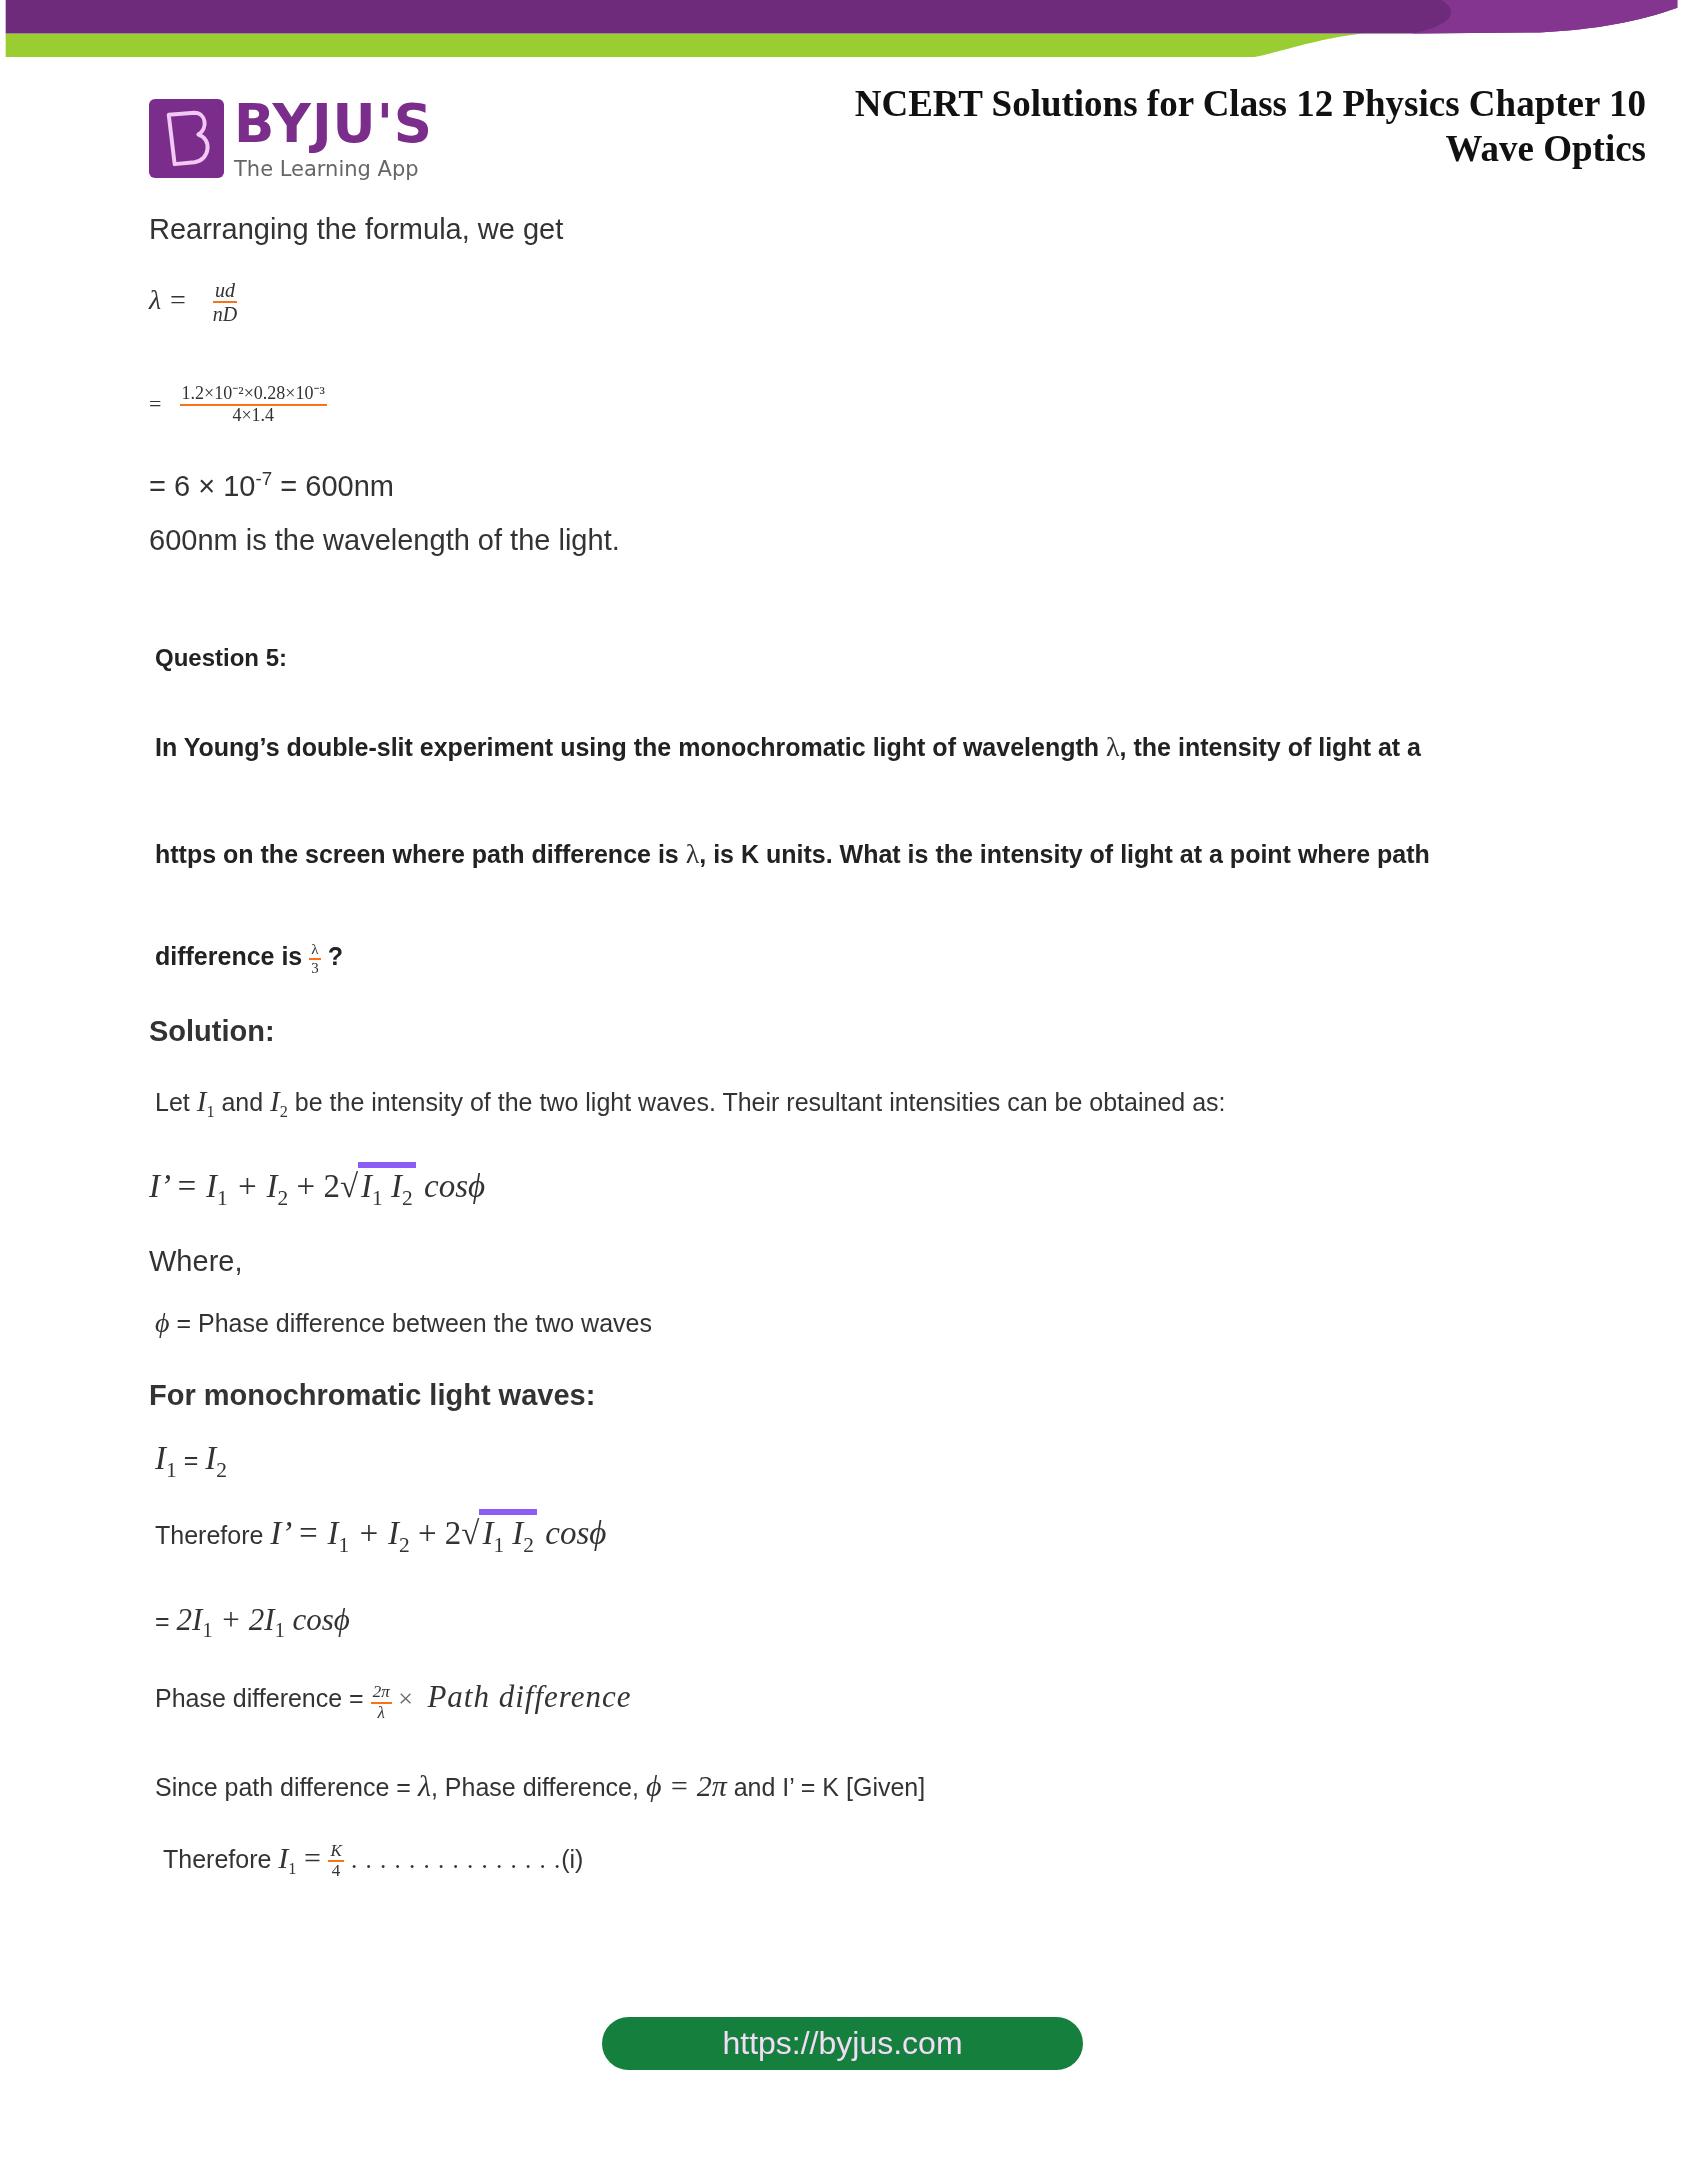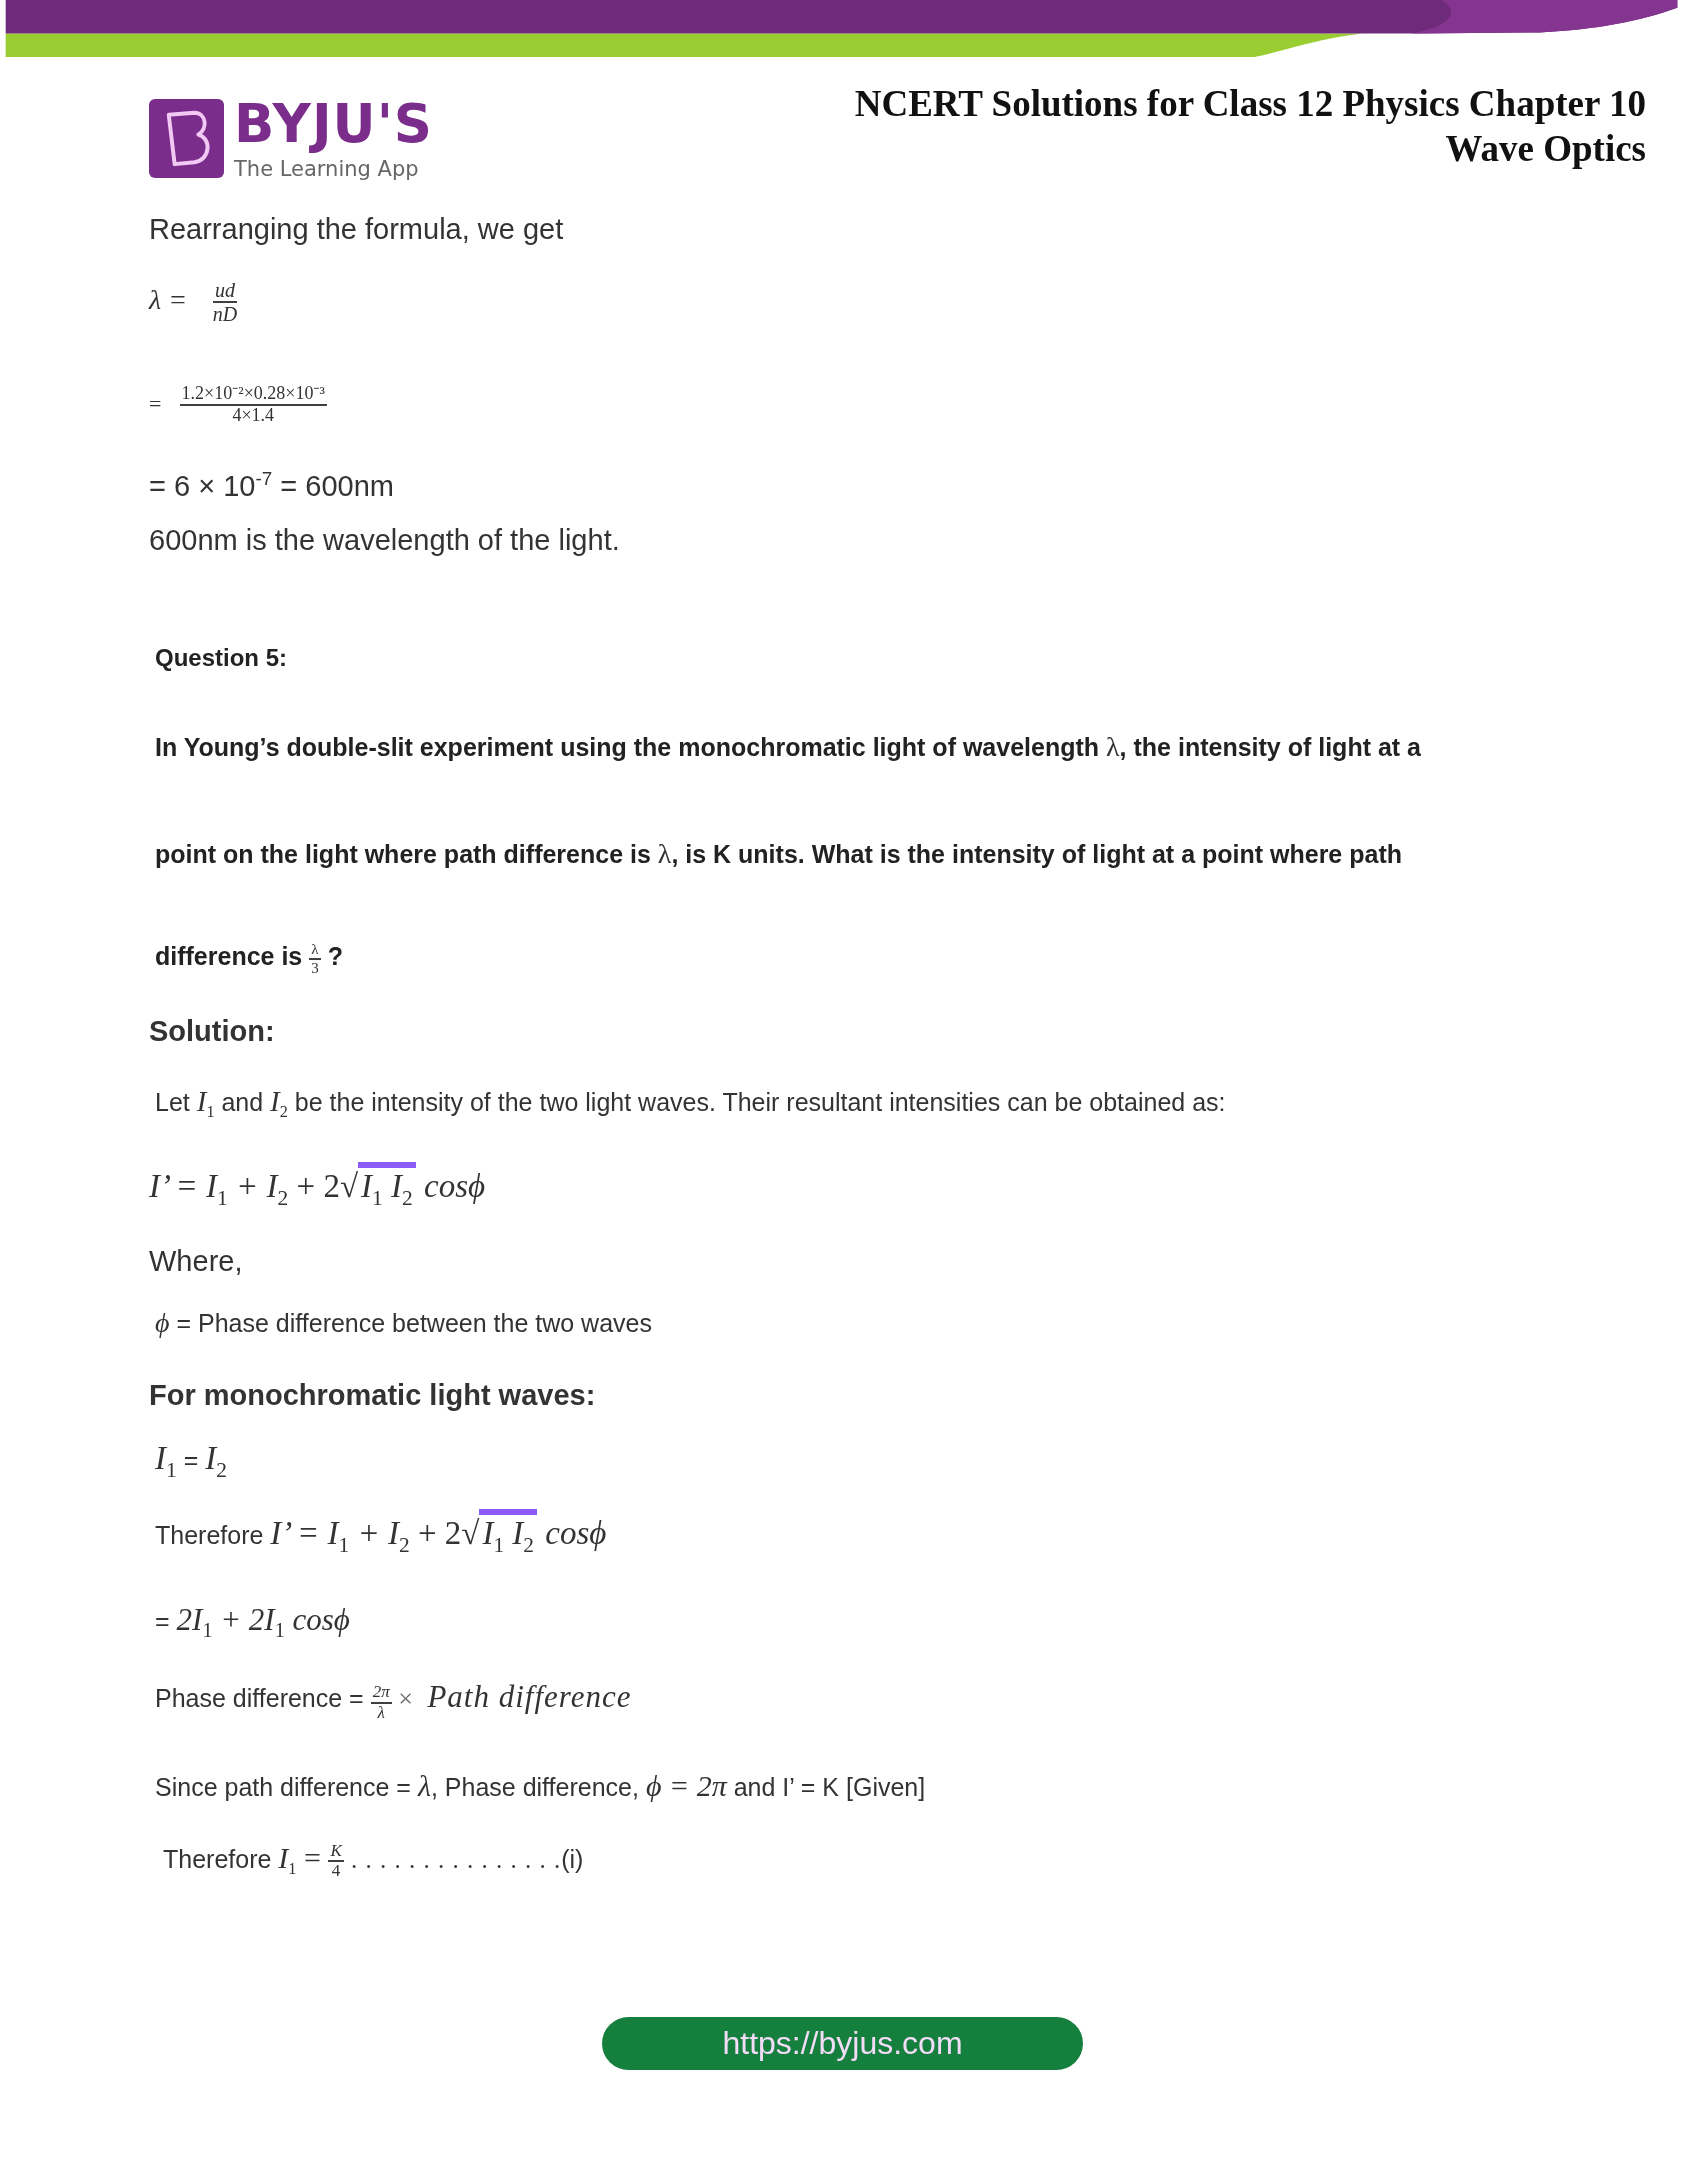--- a/index.html
+++ b/index.html
@@ -19,21 +19,21 @@
 
   .content { position: absolute; left: 149px; top: 0; width: 1386px; }
   .line { position: absolute; left: 0; white-space: nowrap; }
   .p-lg { font-size: 29px; color: #333; }
   .p-md { font-size: 25px; color: #333; }
   .p-bold { font-weight: bold; font-size: 25px; color: #222; }
   .h-bold { font-weight: bold; font-size: 29px; color: #333; }
   .math { font-family: "Liberation Serif", serif; font-style: italic; color: #333; }
   .mr { font-family: "Liberation Serif", serif; font-style: normal; color: #333; }
   .frac { display: inline-flex; flex-direction: column; align-items: center; vertical-align: middle; font-family: "Liberation Serif", serif; }
-  .frac .num { border-bottom: 2px solid #404040; padding: 0 2px; line-height: 1.1; }
+  .frac .num { border-bottom: 2px solid #f97316; padding: 0 2px; line-height: 1.1; }
   .frac .den { line-height: 1.1; padding: 0 2px; }
   sub, sup { font-size: 65%; }
   .sqrt { border-top: 6px solid #8b5cf6; padding: 0 3px; }
 
   .footer-pill { position: absolute; left: 602px; top: 2017px; width: 481px; height: 53px; border-radius: 27px; background: #15803d; color: #f3dcf7; font-size: 32px; display: flex; align-items: center; justify-content: center; font-family: "Liberation Sans", sans-serif; }
 </style>
 </head>
 <body>
 
 <div class="top-band">
@@ -88,21 +88,21 @@
 
   <div class="line p-lg" style="top:524px">600nm is the wavelength of the light.</div>
 
   <div class="line p-bold" style="top:644px; left:6px; font-size:24px;">Question 5:</div>
 
   <div class="line p-bold" style="top:731px; left:6px; font-size:25px;">
     <span>In Young’s double-slit experiment using the monochromatic light of wavelength </span><span class="mr" style="font-weight:normal; font-size:28px;">λ</span><span>, the intensity of light at a</span>
   </div>
 
   <div class="line p-bold" style="top:838px; left:6px; font-size:25px;">
-    <span>point on the light where path difference is </span><span class="mr" style="font-weight:normal; font-size:28px;">λ</span><span>, is K units. What is the intensity of light at a point where path</span>
+    <span>https on the screen where path difference is </span><span class="mr" style="font-weight:normal; font-size:28px;">λ</span><span>, is K units. What is the intensity of light at a point where path</span>
   </div>
 
   <div class="line p-bold" style="top:941px; left:6px; font-size:25px;">
     <span>difference is </span><span class="frac" style="font-size:15px; font-weight:normal;">
         <span class="num mr">λ</span>
         <span class="den mr">3</span>
       </span><span> ?</span>
   </div>
 
   <div class="line h-bold" style="top:1015px">Solution:</div>

